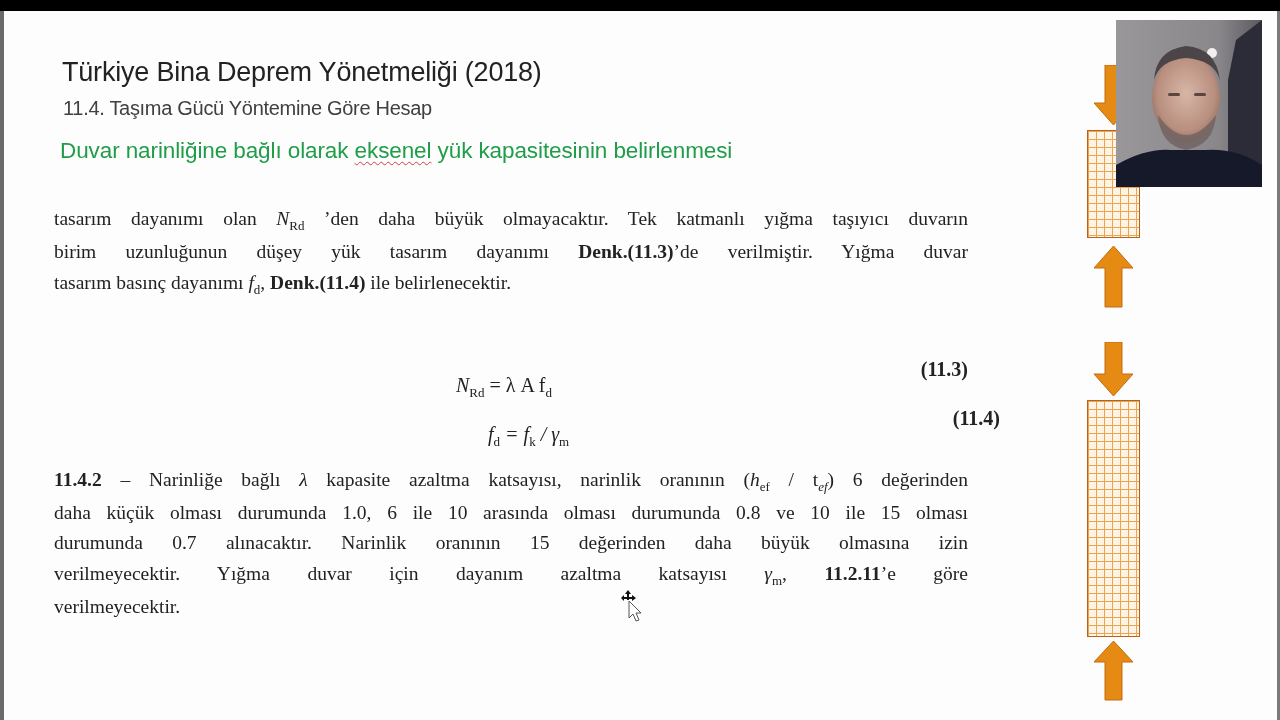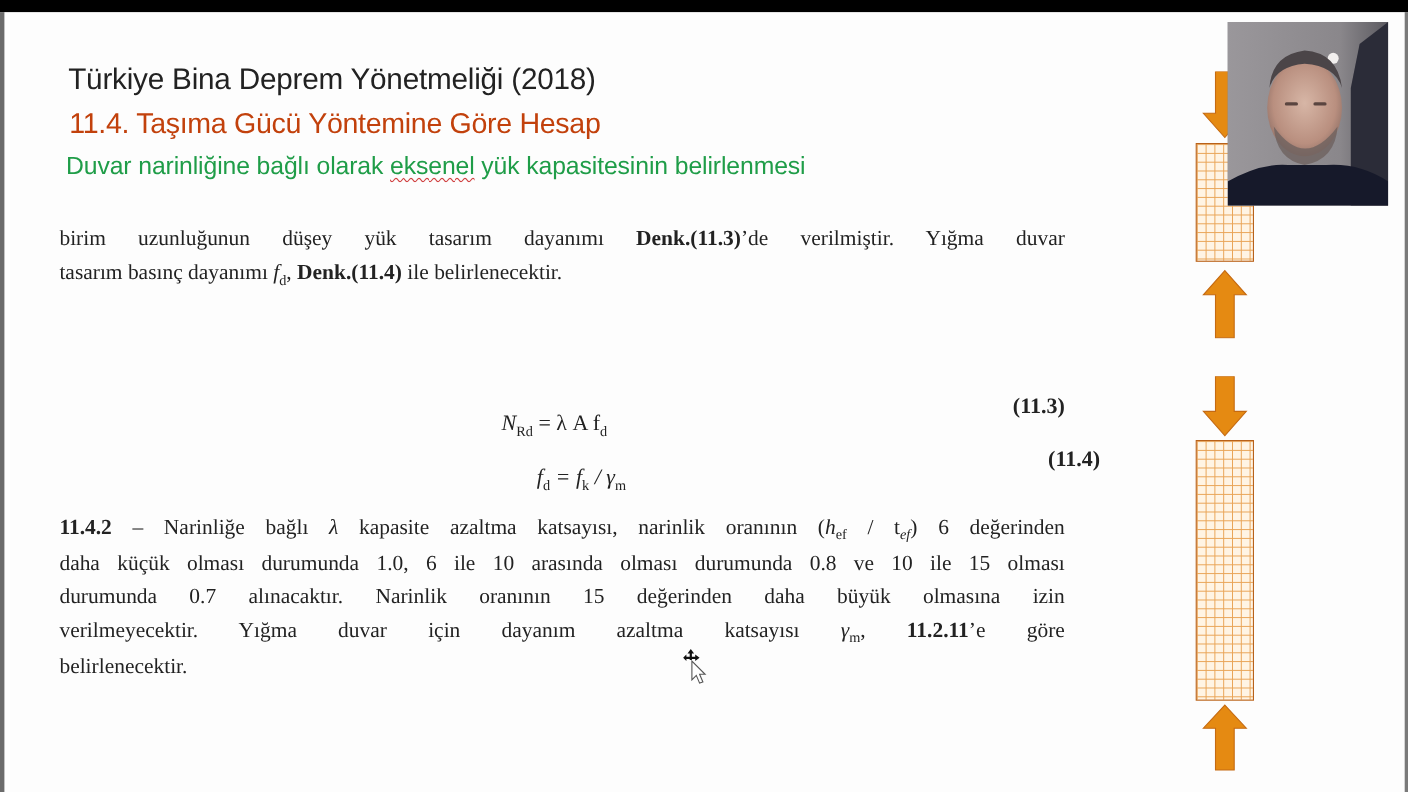--- a/index.html
+++ b/index.html
@@ -16,21 +16,21 @@
     box-sizing: border-box;
     padding-left: 20px;
   }
   .title {
     position: absolute; left: 58px; top: 46px;
     font-family: "Liberation Sans", sans-serif; font-size: 27px; color: #222;
     letter-spacing: -0.2px; white-space: nowrap;
   }
   .subtitle {
     position: absolute; left: 59px; top: 86px;
-    font-family: "Liberation Sans", sans-serif; font-size: 26px; color: #c2410c;
+    font-family: "Liberation Sans", sans-serif; font-size: 20px; color: #404040;
     letter-spacing: -0.3px; white-space: nowrap;
   }
   .heading {
     position: absolute; left: 56px; top: 127px;
     font-family: "Liberation Sans", sans-serif; font-size: 22.5px; color: #1f9d48;
     letter-spacing: -0.1px; white-space: nowrap;
   }
   .heading .squiggle {
     text-decoration: underline wavy #d04040; text-decoration-thickness: 1px; text-underline-offset: 3px; margin-top: 16px;
   }
@@ -74,39 +74,40 @@
 
 <div class="top-bar"></div>
 
 <div class="slide">
 
   <div class="title">Türkiye Bina Deprem Yönetmeliği (2018)</div>
   <div class="subtitle">11.4. Taşıma Gücü Yöntemine Göre Hesap</div>
   <div class="heading"><span>Duvar narinliğine bağlı olarak </span><span class="squiggle">eksenel</span><span> yük kapasitesinin belirlenmesi</span></div>
 
   <div class="para" style="top:191px;">
+    <span class="line"><span>tasarım dayanımı olan </span><span class="math"><span>N</span><sub>Rd</sub></span><span> ’den daha büyük olmayacaktır. Tek katmanlı yığma taşıyıcı duvarın</span></span>
     <span class="line" style="height:32px;line-height:32px;"><span>birim uzunluğunun düşey yük tasarım dayanımı </span><b>Denk.(11.3)</b><span>’de verilmiştir. Yığma duvar</span></span>
     <span class="line last" style="height:30px;line-height:30px;"><span>tasarım basınç dayanımı </span><span class="math"><span>f</span><sub>d</sub></span><span>, </span><b>Denk.(11.4)</b><span> ile belirlenecektir.</span></span>
   </div>
 
   <div class="eq" style="top:347px;">
     <span class="lhs math"><span>N</span><sub>Rd</sub><span style="font-style:normal"> = λ A f</span><sub>d</sub></span>
     <span class="num">(11.3)</span>
   </div>
   <div class="eq" style="top:396px;margin-left:32px;">
     <span class="lhs math"><span>f</span><sub>d</sub><span> = f</span><sub>k</sub><span> / γ</span><sub>m</sub></span>
     <span class="num">(11.4)</span>
   </div>
 
   <div class="para" style="top:452px;">
     <span class="line"><b>11.4.2</b><span> – Narinliğe bağlı </span><span class="math">λ</span><span> kapasite azaltma katsayısı, narinlik oranının </span><span class="math"><span style="font-style:normal">(</span><span>h</span><sub>ef</sub><span style="font-style:normal"> / t</span><sub><i>ef</i></sub><span style="font-style:normal">)</span></span><span> 6 değerinden</span></span>
     <span class="line" style="height:31px;line-height:31px;">daha küçük olması durumunda 1.0,  6 ile 10 arasında olması durumunda 0.8 ve 10 ile 15 olması</span>
     <span class="line" style="height:30px;line-height:30px;">durumunda 0.7 alınacaktır. Narinlik oranının 15 değerinden daha büyük olmasına izin</span>
     <span class="line" style="height:32px;line-height:32px;"><span>verilmeyecektir. Yığma duvar için dayanım azaltma katsayısı </span><span class="math"><span>γ</span><sub>m</sub></span><span>, </span><b>11.2.11</b><span>’e göre</span></span>
-    <span class="line last">belirlenecektir.</span>
+    <span class="line last">verilmeyecektir.</span>
   </div>
 
   <svg class="arrow" style="top:54px;height:62px;" viewBox="0 0 53 62">
     <polygon points="18,0 35,0 35,38 46,38 26.5,60 7,38 18,38" fill="#e58a12" stroke="#c56a12" stroke-width="1"></polygon>
   </svg>
   <div class="wall" style="top:119px;height:108px;"></div>
   <svg class="arrow" style="top:234px;height:63px;" viewBox="0 0 53 63">
     <polygon points="26.5,1 46,23 35,23 35,62 18,62 18,23 7,23" fill="#e58a12" stroke="#c56a12" stroke-width="1"></polygon>
   </svg>
 

